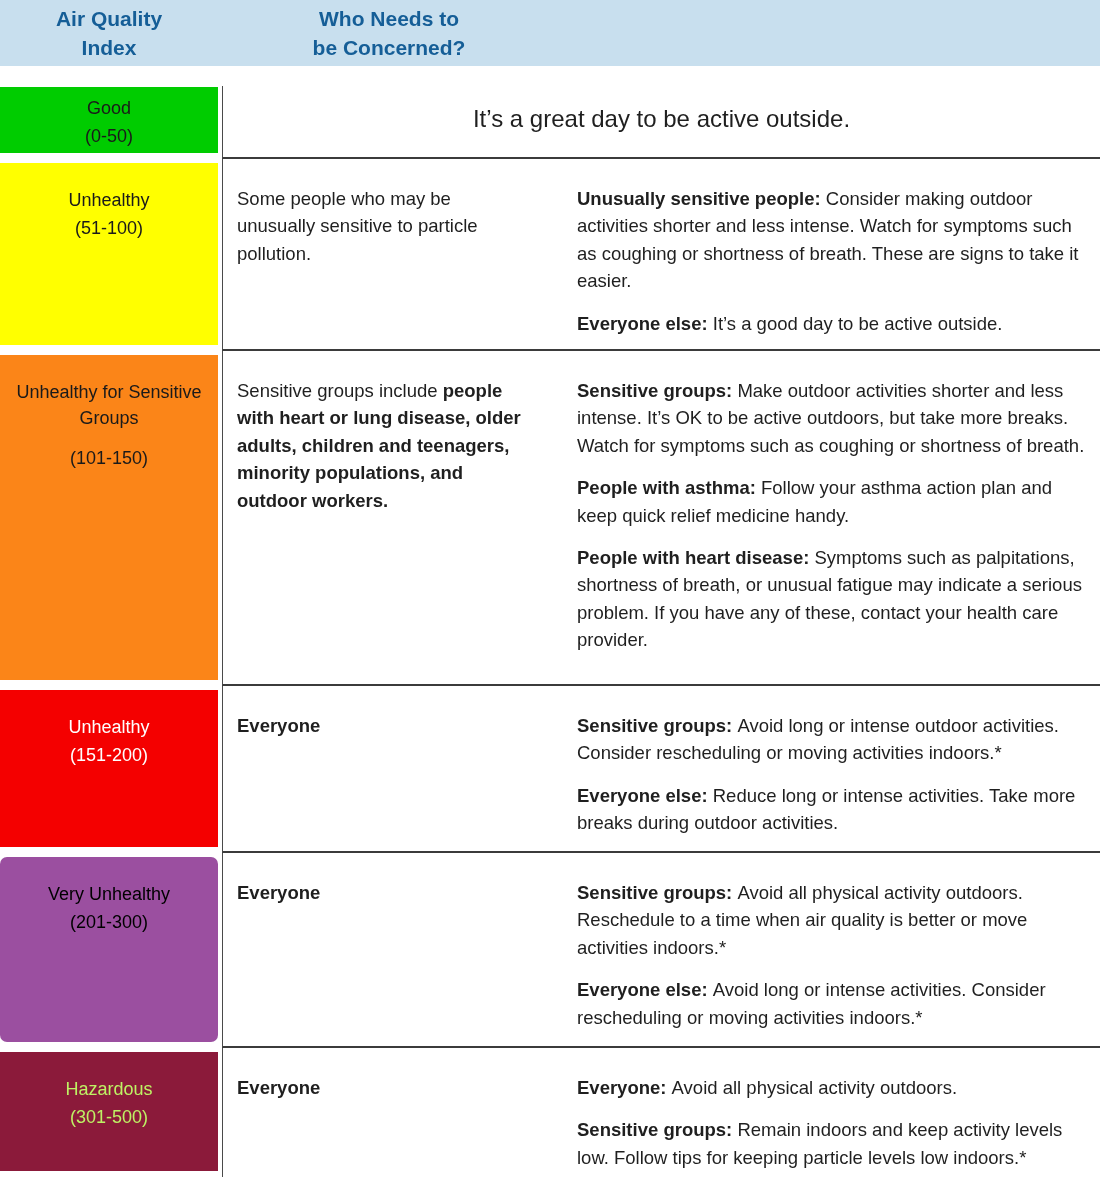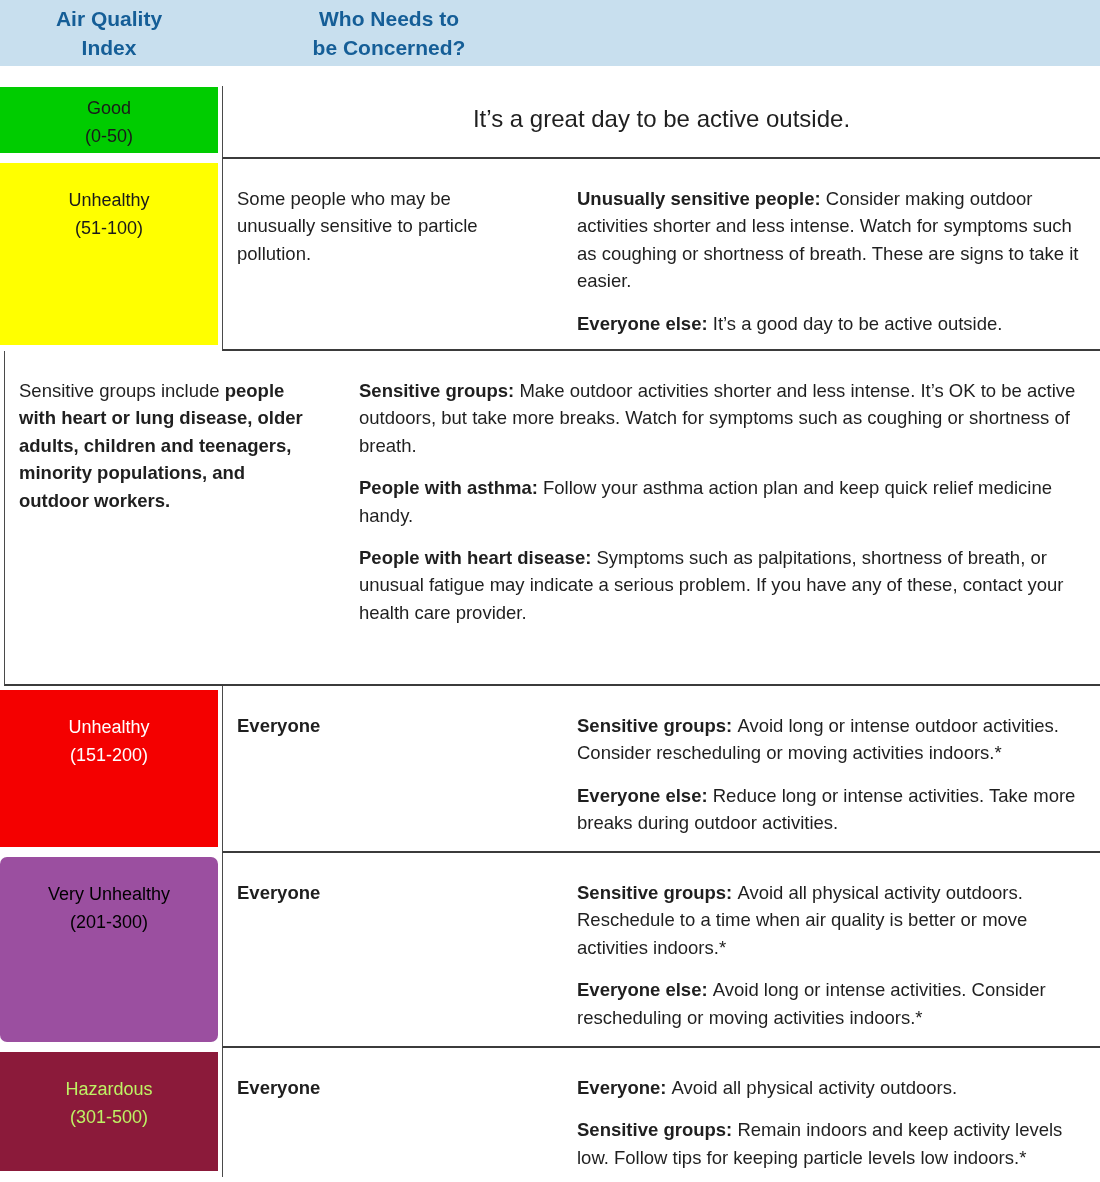--- a/index.html
+++ b/index.html
@@ -106,20 +106,24 @@
         </div>
         <div class="content">
           <div class="who"><span>Some people who may be unusually sensitive to particle pollution.</span></div>
           <div class="what">
             <p><span class="lead">Unusually sensitive people: </span><span>Consider making outdoor activities shorter and less intense. Watch for symptoms such as coughing or shortness of breath. These are signs to take it easier.</span></p>
             <p><span class="lead">Everyone else: </span><span>It’s a good day to be active outside.</span></p>
           </div>
         </div>
       </div>
       <div class="row usg" style="height: 335px;">
+        <div class="cat" style="background: rgb(251, 133, 24); color: rgb(26, 26, 26);">
+          <div class="cat-name">Unhealthy for Sensitive Groups</div>
+          <div class="range">(101-150)</div>
+        </div>
         <div class="content">
           <div class="who"><span>Sensitive groups include </span><span class="b">people with heart or lung disease, older adults, children and teenagers, minority populations, and outdoor workers.</span></div>
           <div class="what">
             <p><span class="lead">Sensitive groups: </span><span>Make outdoor activities shorter and less intense. It’s OK to be active outdoors, but take more breaks. Watch for symptoms such as coughing or shortness of breath.</span></p>
             <p><span class="lead">People with asthma: </span><span>Follow your asthma action plan and keep quick relief medicine handy.</span></p>
             <p><span class="lead">People with heart disease: </span><span>Symptoms such as palpitations, shortness of breath, or unusual fatigue may indicate a serious problem. If you have any of these, contact your health care provider.</span></p>
           </div>
         </div>
       </div>
       <div class="row" style="height: 167px;">

